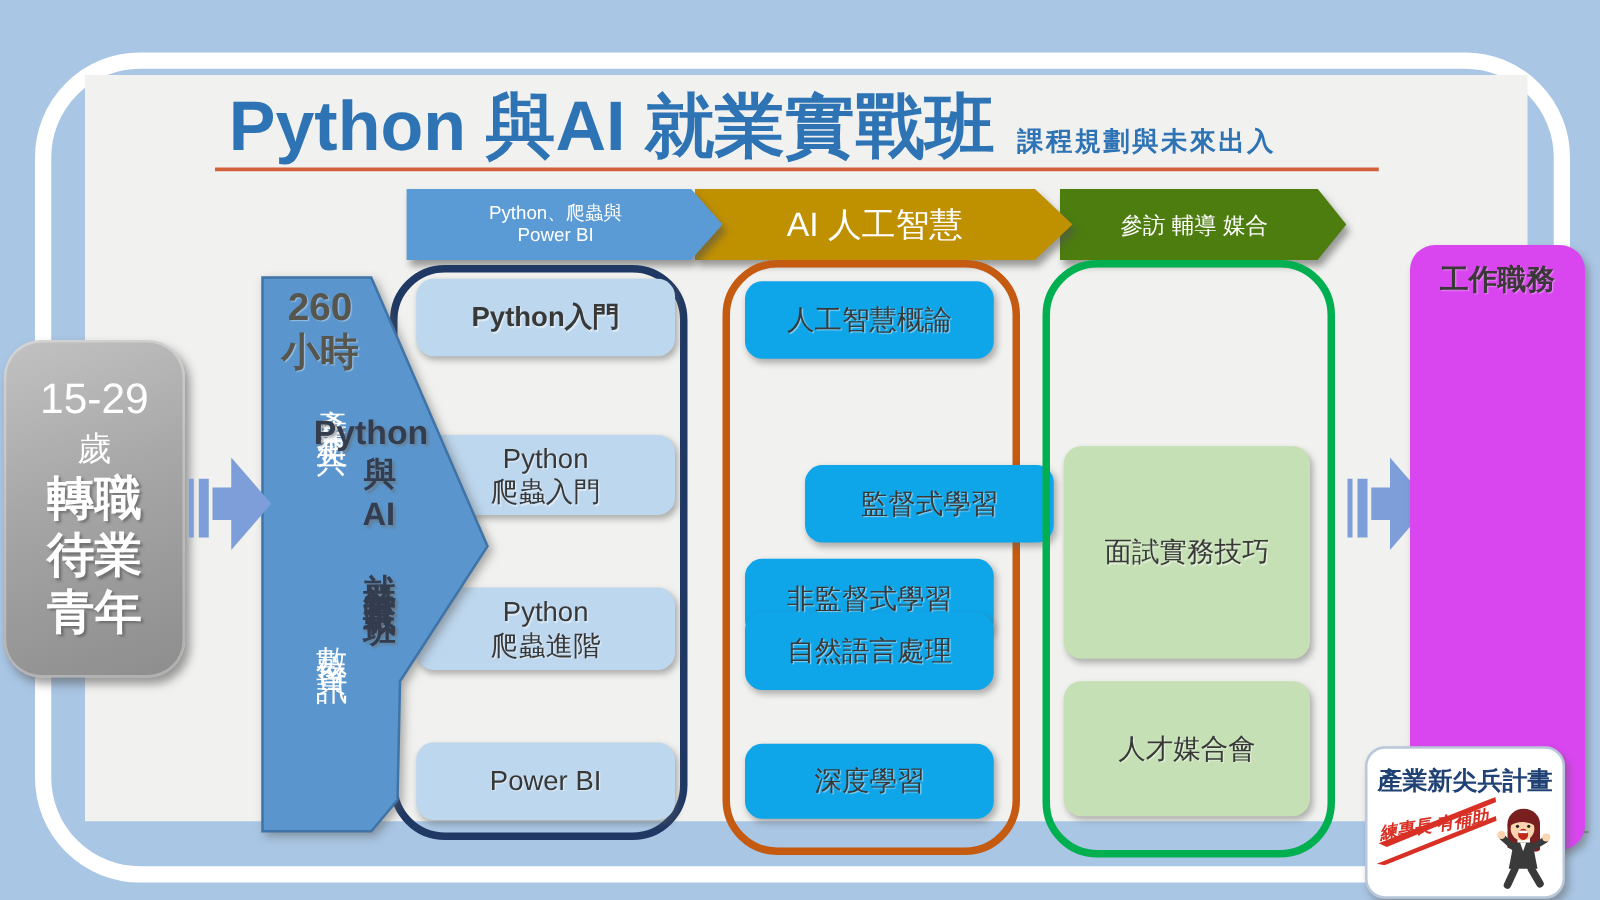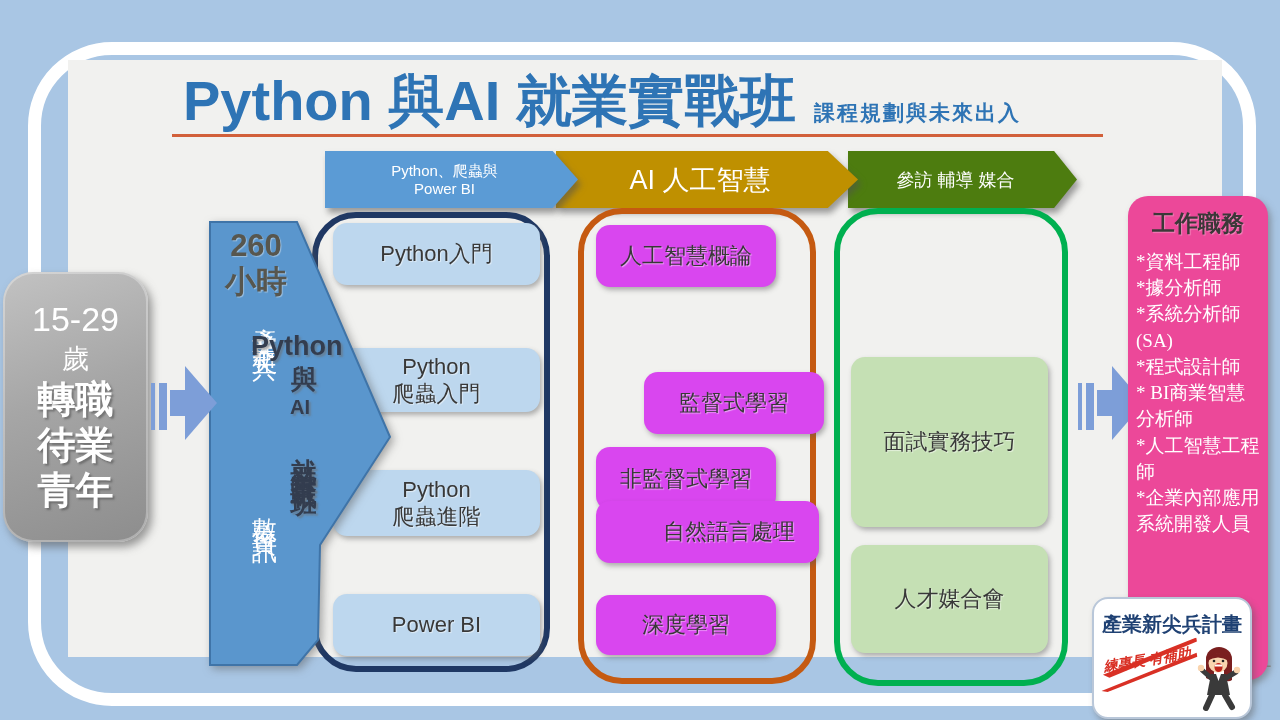--- a/index.html
+++ b/index.html
@@ -33,21 +33,21 @@
   .col-border{position:absolute;box-sizing:border-box;border-radius:44px;}
   .col1{left:312px;top:212px;width:238px;height:460px;border:6px solid #1F3864;}
   .col2{left:578px;top:208px;width:238px;height:476px;border:6px solid #C55A11;}
   .col3{left:834px;top:208px;width:234px;height:478px;border:6px solid #00B050;}
 
   .course-box{position:absolute;border-radius:14px;display:flex;align-items:center;justify-content:center;
               font-size:22px;color:#383838;text-align:center;white-space:pre-line;line-height:1.25;
               box-shadow:2px 3px 5px rgba(90,90,90,.45);
               text-shadow:1px 1px 1px rgba(255,255,255,.55);}
   .c-blue{background:#BDD7EE;left:333px;width:207px;}
-  .c-yellow{background:#d946ef;left:596px;width:180px;}
+  .c-yellow{background:#0ea5e9;left:596px;width:199px;}
   .c-green{background:#C5E0B4;left:851px;width:197px;}
 
   
   .audience{position:absolute;left:3px;top:272px;width:145px;height:270px;border-radius:30px;
             background:linear-gradient(160deg,#c2c2c2 0%,#a6a6a6 45%,#8d8d8d 100%);
             box-shadow:inset 0 0 0 2px rgba(255,255,255,.3),4px 5px 8px rgba(90,90,90,.6);
             display:flex;flex-direction:column;align-items:center;justify-content:center;
             color:#fff;text-align:center;}
   .aud-age{font-size:34px;}
   .aud-unit{font-size:27px;margin-top:2px;}
@@ -62,26 +62,26 @@
   .hours{position:absolute;left:213px;top:228px;width:86px;text-align:center;font-size:31px;font-weight:bold;
          color:#57564E;line-height:1.15;white-space:pre-line;text-shadow:1px 1px 1px rgba(255,255,255,.4);}
   .vtext{position:absolute;writing-mode:vertical-rl;text-orientation:upright;color:#fff;font-size:25px;letter-spacing:7px;}
   .v1{left:249px;top:308px;}
   .v2{left:249px;top:497px;}
 
   
   .ov{position:absolute;color:#333D4F;font-weight:bold;text-shadow:2px 2px 2px rgba(110,110,110,.55);}
   .ov-en{left:251px;top:331px;font-size:27px;}
   .ov-conj{left:291px;top:362px;font-size:26px;}
-  .ov-ai{left:290px;top:396px;font-size:20px;}
+  .ov-ai{left:290px;top:396px;font-size:26px;}
   .ov-vert{left:287px;top:438px;font-size:26px;writing-mode:vertical-rl;text-orientation:upright;letter-spacing:8px;}
 
   
-  .jobs{position:absolute;left:1128px;top:196px;width:140px;height:484px;background:#ec4899;border-radius:20px;
-        box-shadow:3px 4px 6px rgba(100,100,100,.5);padding:8px 8px;box-sizing:border-box;font-family:Liberation Serif, serif;}
+  .jobs{position:absolute;left:1128px;top:196px;width:140px;height:484px;background:#d946ef;border-radius:20px;
+        box-shadow:3px 4px 6px rgba(100,100,100,.5);padding:8px 8px;box-sizing:border-box;}
   .jobs-title{text-align:center;font-size:23px;font-weight:bold;color:#3B3838;margin-top:4px;
               text-shadow:1px 1px 1px rgba(255,255,255,.35);}
   .jobs-list{margin-top:10px;color:#fff;font-size:19px;line-height:1.38;}
 
   
   .page-num{position:absolute;left:1250px;top:648px;font-size:21px;color:#8f8f8f;}
 
   
   .logo-box{position:absolute;left:1092px;top:597px;width:156px;height:118px;background:#fff;
             border:2px solid #b9c7d9;border-radius:16px;box-shadow:3px 4px 6px rgba(90,90,90,.45);}
@@ -110,32 +110,32 @@
   </div>
   <div class="banner-wrap banner-2" style="position:absolute;">
     <div class="banner">AI 人工智慧</div>
   </div>
   <div class="banner-wrap banner-1" style="position:absolute;">
     <div class="banner">Python、爬蟲與
 Power BI</div>
   </div>
 
   <div class="col-border col1"></div>
-  <div class="course-box c-blue" style="top:223px;height:62px;">Python入門</div>
+  <div class="course-box c-blue" style="top:223px;height:62px;font-weight:bold;">Python入門</div>
   <div class="course-box c-blue" style="top:348px;height:64px;">Python
 爬蟲入門</div>
   <div class="course-box c-blue" style="top:470px;height:66px;">Python
 爬蟲進階</div>
   <div class="course-box c-blue" style="top:594px;height:62px;">Power BI</div>
 
   <div class="col-border col2"></div>
   <div class="course-box c-yellow" style="top:225px;height:62px;">人工智慧概論</div>
   <div class="course-box c-yellow" style="top:372px;height:62px;margin-left:48px;">監督式學習</div>
   <div class="course-box c-yellow" style="top:447px;height:63px;">非監督式學習</div>
-  <div class="course-box c-yellow" style="top:501px;height:62px;padding-left:43px;">自然語言處理</div>
+  <div class="course-box c-yellow" style="top:490px;height:62px;">自然語言處理</div>
   <div class="course-box c-yellow" style="top:595px;height:60px;">深度學習</div>
 
   <div class="col-border col3"></div>
   <div class="course-box c-green" style="top:357px;height:170px;">面試實務技巧</div>
   <div class="course-box c-green" style="top:545px;height:108px;">人才媒合會</div>
 
   <svg class="program-banner" viewBox="0 0 190 456">
     <polygon points="5,7 92,7 185,222 115,330 113,425 92,450 5,450" fill="#5A96CD" stroke="#3F74A8" stroke-width="2"></polygon>
   </svg>
   <div class="hours" style="white-space:pre-line;">260
@@ -166,29 +166,20 @@
     <rect x="2" y="17" width="4" height="47" fill="#7D9ED8"></rect>
     <rect x="10" y="17" width="8" height="47" fill="#7D9ED8"></rect>
     <rect x="21" y="24" width="16" height="26" fill="#7D9ED8"></rect>
     <polygon points="36,0 68,37 36,74" fill="#7D9ED8"></polygon>
   </svg>
 
   <div class="page-num">11</div>
 
   <div class="jobs">
     <div class="jobs-title">工作職務</div>
-    <div class="jobs-list">
-      <div>*資料工程師</div>
-      <div>*據分析師</div>
-      <div>*系統分析師 (SA)</div>
-      <div>*程式設計師</div>
-      <div>* BI商業智慧分析師</div>
-      <div>*人工智慧工程師</div>
-      <div>*企業內部應用系統開發人員</div>
-    </div>
   </div>
 
   <div class="logo-box">
     <div class="logo-title">產業新尖兵計畫</div>
     <div class="slogan">
       <svg style="position:absolute;left:0;top:0;width:106px;height:40px;" viewBox="0 0 106 40">
         <polygon points="4,22 102,0 102,4 10,26" fill="#D93025"></polygon>
         <polygon points="0,38 100,15 100,19 6,40" fill="#D93025"></polygon>
       </svg>
       <div class="slogan-text">練專長 有補助</div>

